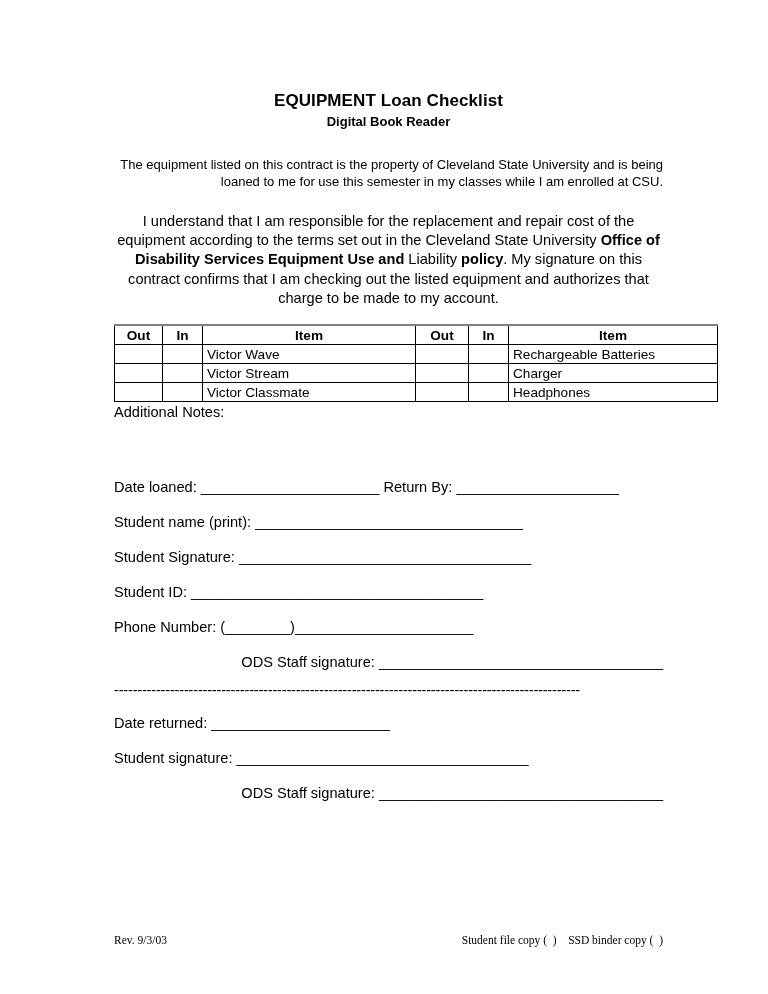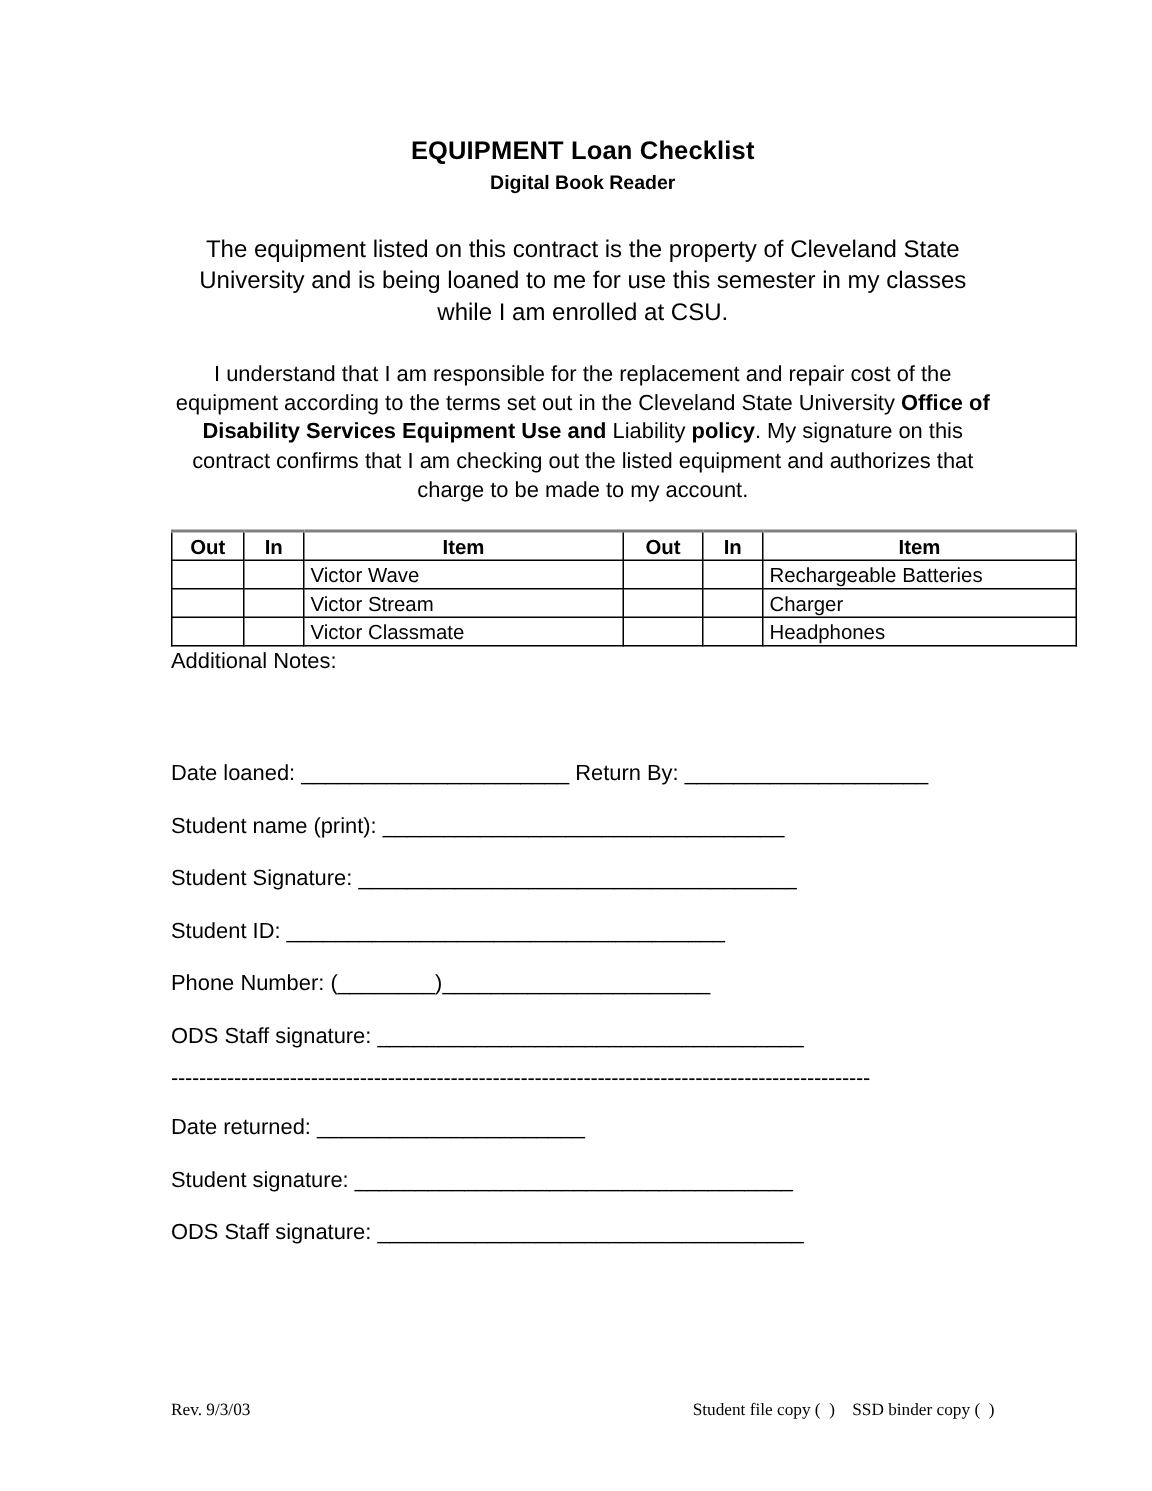--- a/index.html
+++ b/index.html
@@ -42,25 +42,25 @@
   .doc-subtitle {
     text-align: center;
     font-size: 13px;
     font-weight: bold;
     margin: 3px 0 0 0;
     line-height: 1.25;
   }
 
   
   .para-left {
-    font-size: 16px;
+    font-size: 13px;
     line-height: 1.32;
     margin: 0;
     padding-top: 25px;
-    text-align: center;
+    text-align: right;
   }
   .para-center {
     font-size: 14.6px;
     line-height: 1.32;
     margin: 0;
     padding-top: 22px;
     text-align: center;
   }
   .para-center b { font-weight: bold; }
 
@@ -111,21 +111,21 @@
   
   .form-block {
     padding-top: 58px;
   }
   .form-line {
     font-size: 14.6px;
     margin: 0 0 16px 0;
     line-height: 1.3;
     white-space: pre;
   }
-  .form-line:last-child { margin-bottom: 0; }
+  .form-line:last-child { margin-bottom: 0; text-align: right; }
 
   .rule-line {
     font-size: 14.6px;
     margin: 0;
     padding-top: 10px;
     padding-bottom: 12px;
     letter-spacing: -0.2px;
     line-height: 1.1;
     white-space: nowrap;
     overflow: hidden;

